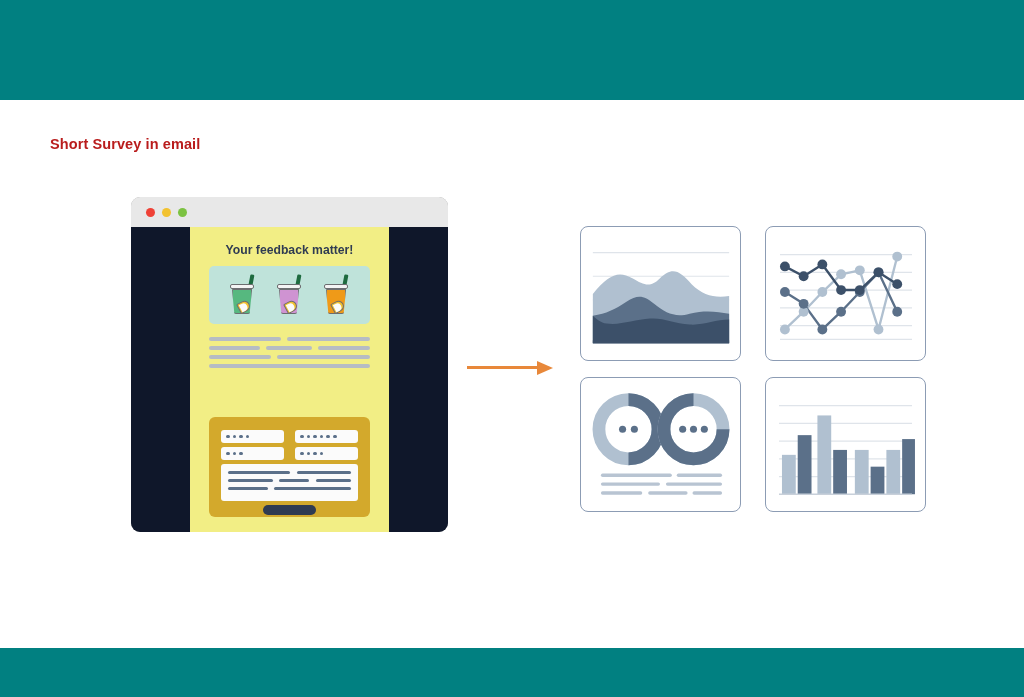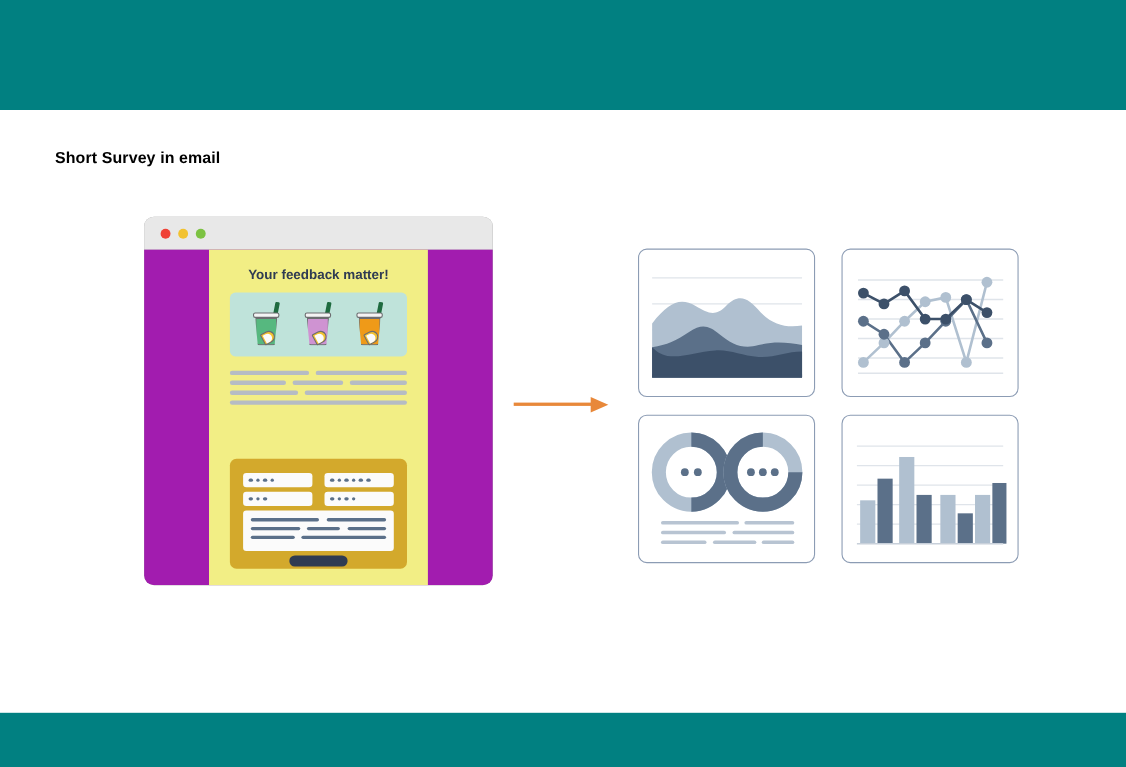--- a/index.html
+++ b/index.html
@@ -10,21 +10,21 @@
     overflow: hidden;
   }
   #page { position: relative; width: 1024px; height: 697px; background: #ffffff; }
 
   .band { position: absolute; left: 0; width: 1024px; background: #018081; }
   .band-top { top: 0; height: 100px; }
   .band-bottom { top: 648px; height: 49px; }
 
   .slide-title {
     position: absolute; left: 50px; top: 136px;
-    font-size: 14.5px; font-weight: bold; color: #000000;
+    font-size: 14.5px; font-weight: bold; color: #b91c1c;
     letter-spacing: .1px;
   }
 
   .caption {
     position: absolute; left: 103px; top: 601px; width: 820px;
     font-size: 13.4px; line-height: 20.5px; color: #6d6e71;
   }
 
   
   .browser {
@@ -36,21 +36,21 @@
   }
   .browser-bar {
     position: absolute; left: 0; top: 0; width: 100%; height: 30px;
     background: #e8e8e8;
   }
   .dot { position: absolute; top: 11px; width: 9px; height: 9px; border-radius: 50%; }
   .dot.r { left: 15px; background: #ef4136; }
   .dot.y { left: 31px; background: #f2c230; }
   .dot.g { left: 47px; background: #7cc242; }
 
-  .browser-body { position: absolute; left: 0; top: 30px; width: 100%; height: 305px; background: #a21caf; }
+  .browser-body { position: absolute; left: 0; top: 30px; width: 100%; height: 305px; background: #0f172a; }
   .email-page {
     position: absolute; left: 59px; top: 0; width: 199px; height: 305px;
     background: #f2ee85;
   }
   .email-head {
     position: absolute; left: 0; top: 16px; width: 199px; text-align: center;
     font-size: 12.2px; font-weight: bold; color: #2f3b52;
   }
   .hero {
     position: absolute; left: 19px; top: 39px; width: 161px; height: 58px;

